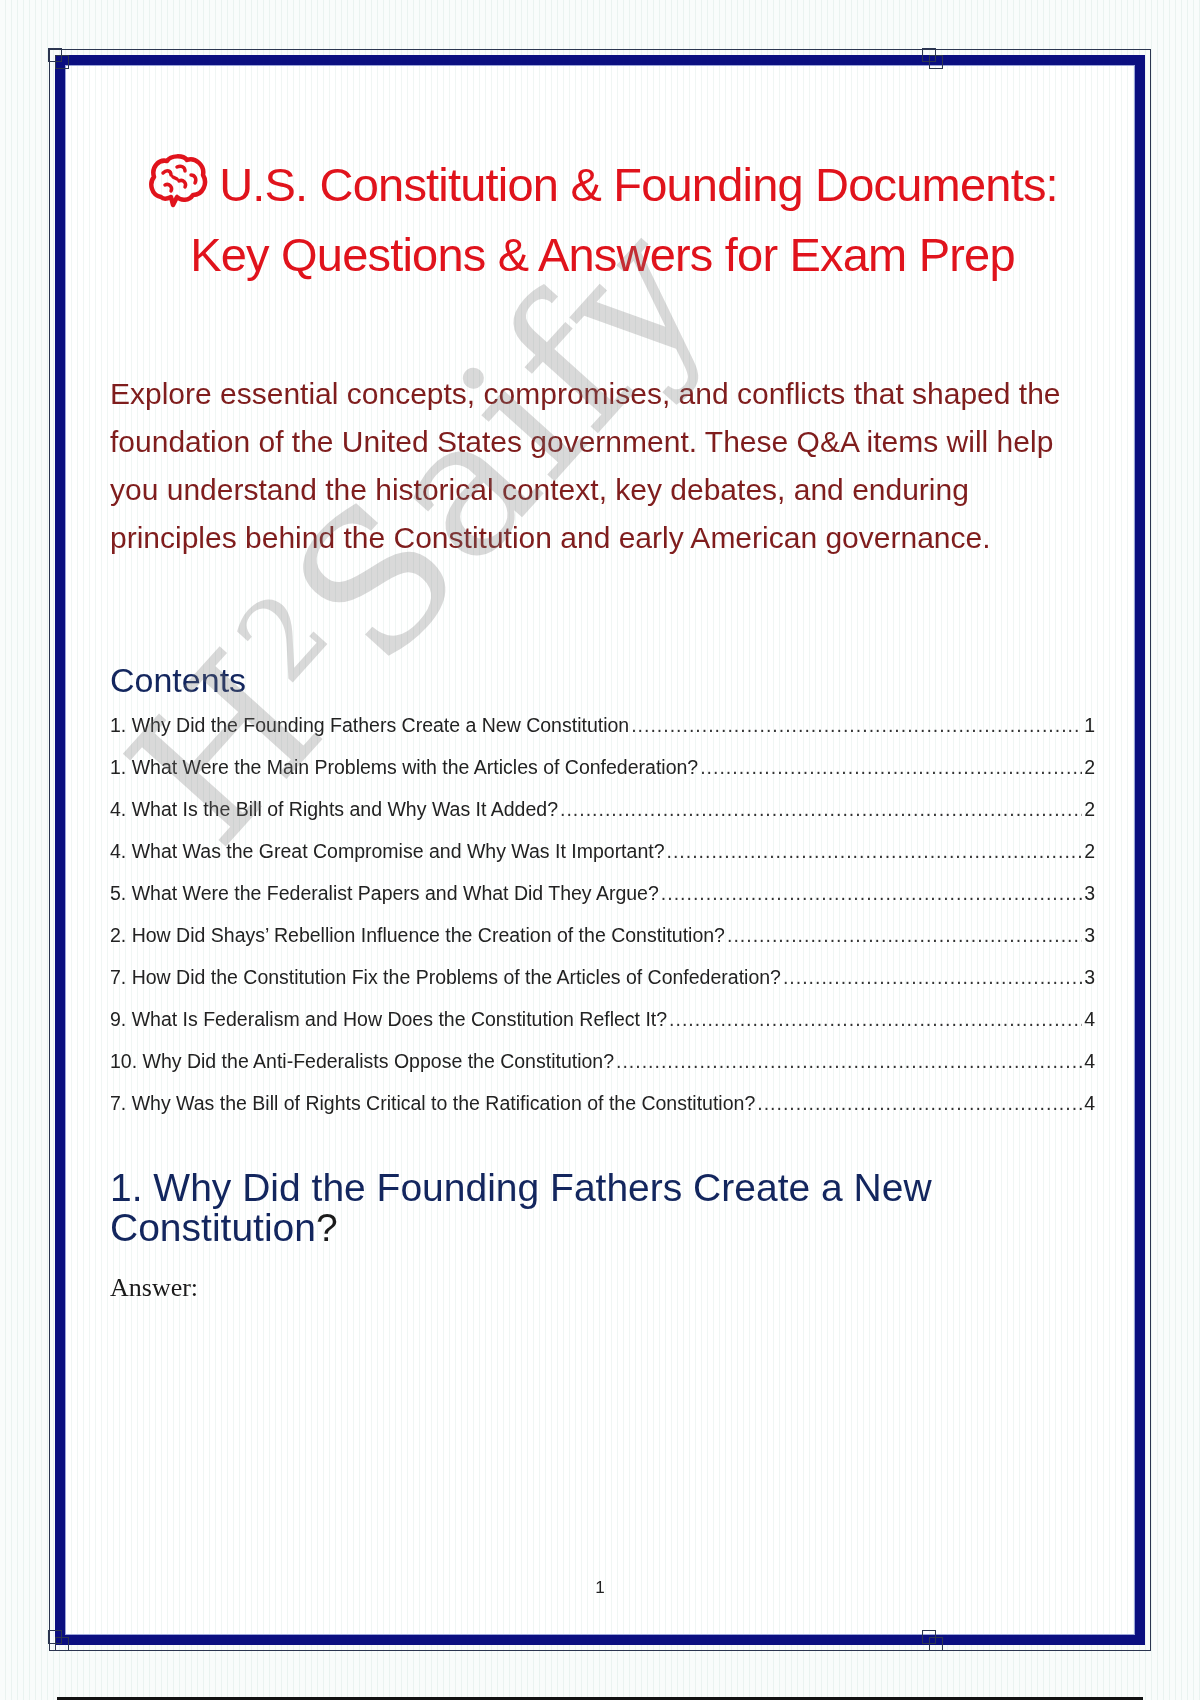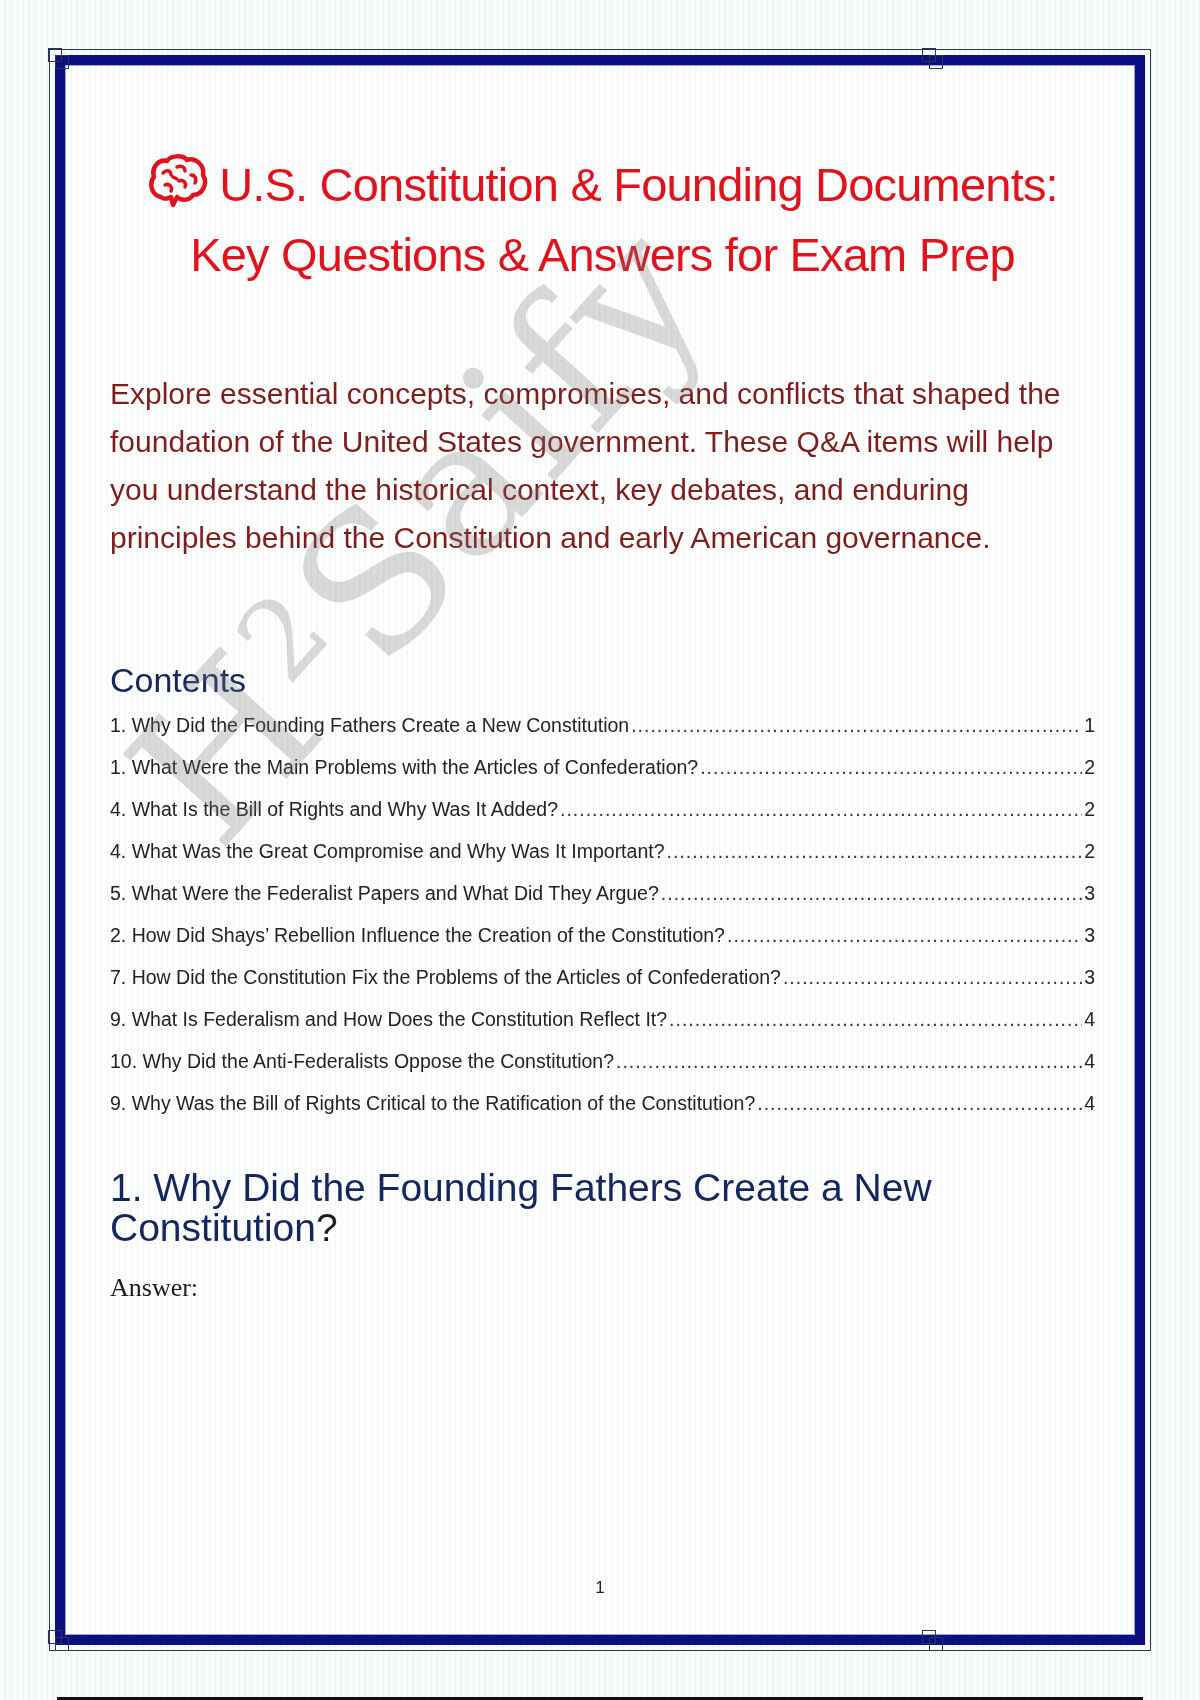--- a/index.html
+++ b/index.html
@@ -250,21 +250,21 @@
           <span class="toc-title">9. What Is Federalism and How Does the Constitution Reflect It?</span>
           <span class="toc-dots"></span>
           <span class="toc-page">4</span>
         </li>
       <li class="toc-row">
           <span class="toc-title">10. Why Did the Anti-Federalists Oppose the Constitution?</span>
           <span class="toc-dots"></span>
           <span class="toc-page">4</span>
         </li>
       <li class="toc-row">
-          <span class="toc-title">9. Why Was the Bill of Rights Critical to the Ratification of the Constitution?</span>
+          <span class="toc-title">7. Why Was the Bill of Rights Critical to the Ratification of the Constitution?</span>
           <span class="toc-dots"></span>
           <span class="toc-page">4</span>
         </li>
     </ul>
 
     <div class="section-heading"><span>1. Why Did the Founding Fathers Create a New Constitution</span><span style="color:#1b1b1b">?</span></div>
     <div class="answer-label">Answer:</div>
   </div>
 
   <div class="watermark"><span>H</span><sup>2</sup><span>Saify</span></div>

